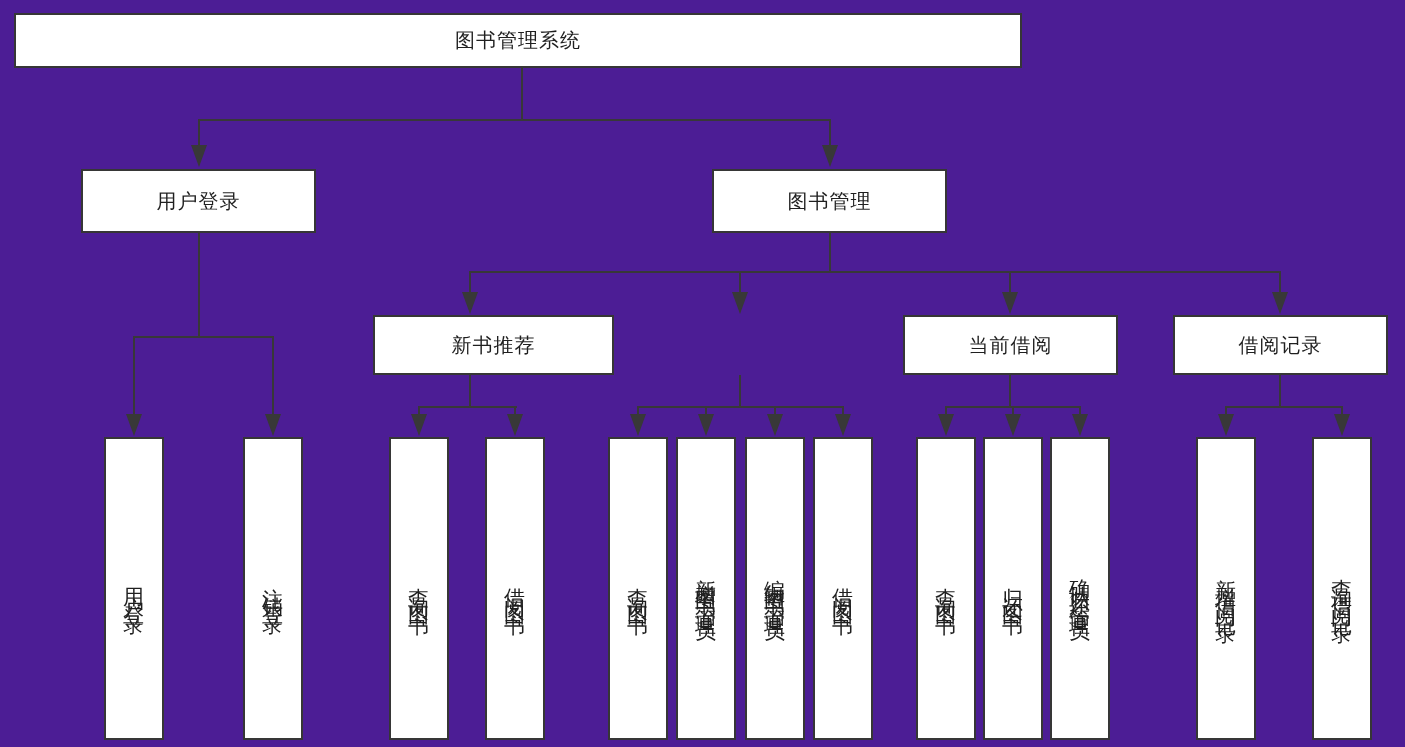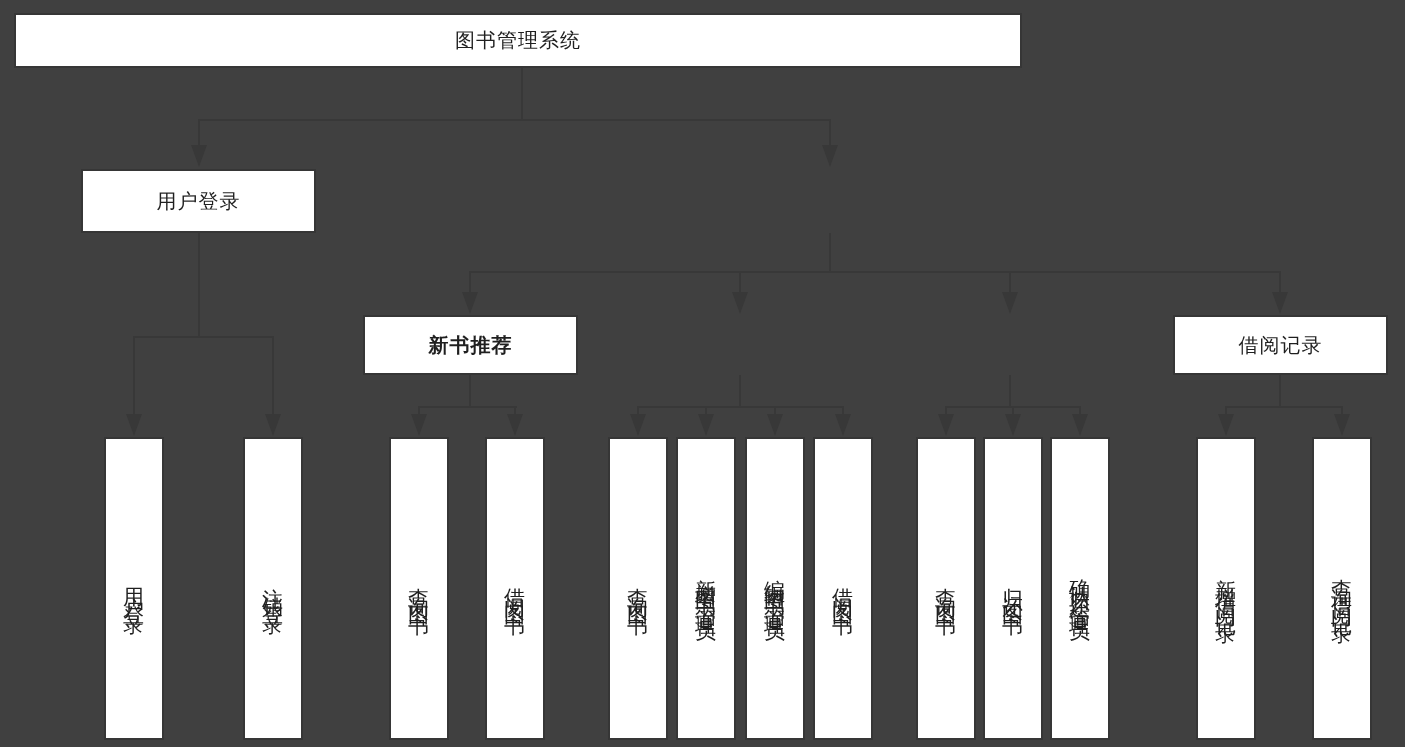--- a/index.html
+++ b/index.html
@@ -1,17 +1,17 @@
 <!DOCTYPE html>
 <html><head>
 <meta charset="utf-8">
 <style>
   html,body{margin:0;padding:0;background:#ffffff;}
   .canvas{
-    position:relative;width:1405px;height:747px;background:#404040;overflow:hidden;
+    position:relative;width:1405px;height:747px;background:#4c1d95;overflow:hidden;
     font-family:"Liberation Sans","DejaVu Sans",sans-serif;color:#1f1f1f;
   }
   .node{
     position:absolute;box-sizing:border-box;background:#ffffff;
     border:2px solid #363636;display:flex;align-items:center;justify-content:center;
     font-size:20px;letter-spacing:1px;color:#1f1f1f;z-index:2;
   }
   .leaf{
     writing-mode:vertical-rl;text-orientation:mixed;
     font-size:21px;letter-spacing:9px;line-height:1;
@@ -35,23 +35,29 @@
 
 <div class="canvas">
 
   <div class="node" style="left:14px;top:13px;width:1008px;height:55px;">
     <span>图书管理系统</span>
   </div>
 
   <div class="node" style="left:81px;top:169px;width:235px;height:64px;">
     <span>用户登录</span>
   </div>
+  <div class="node" style="left:712px;top:169px;width:235px;height:64px;">
+    <span>图书管理</span>
+  </div>
 
-  <div class="node" style="left:363px;top:315px;width:215px;height:60px;font-weight:bold;">
+  <div class="node" style="left:373px;top:315px;width:241px;height:60px;">
     <span>新书推荐</span>
+  </div>
+  <div class="node" style="left:903px;top:315px;width:215px;height:60px;">
+    <span>当前借阅</span>
   </div>
   <div class="node" style="left:1173px;top:315px;width:215px;height:60px;">
     <span>借阅记录</span>
   </div>
 
   <div class="node leaf" style="left:104px;top:437px;width:60px;height:303px;">
     <span>用户登录</span>
   </div>
   <div class="node leaf" style="left:243px;top:437px;width:60px;height:303px;">
     <span>注销登录</span>

